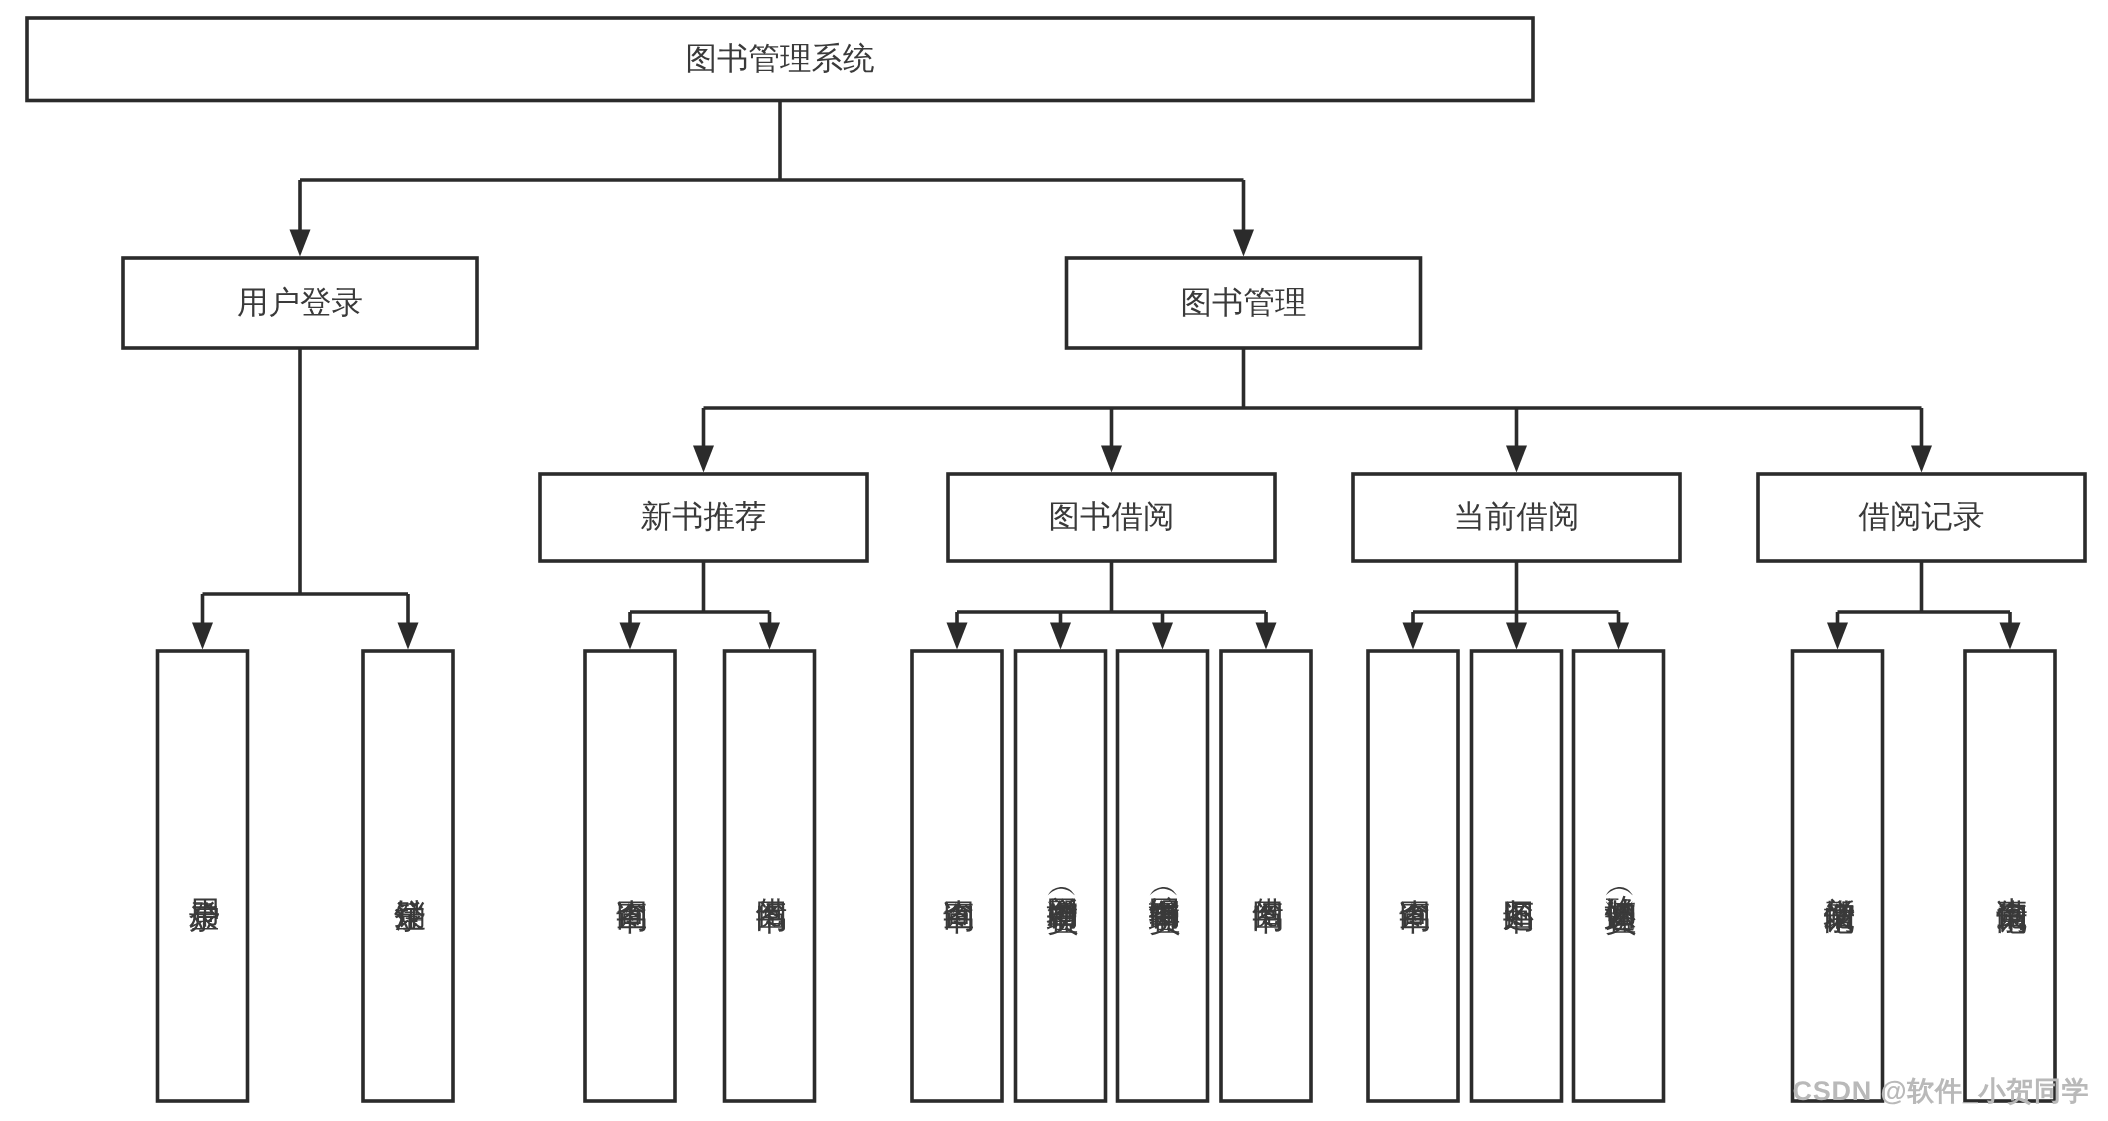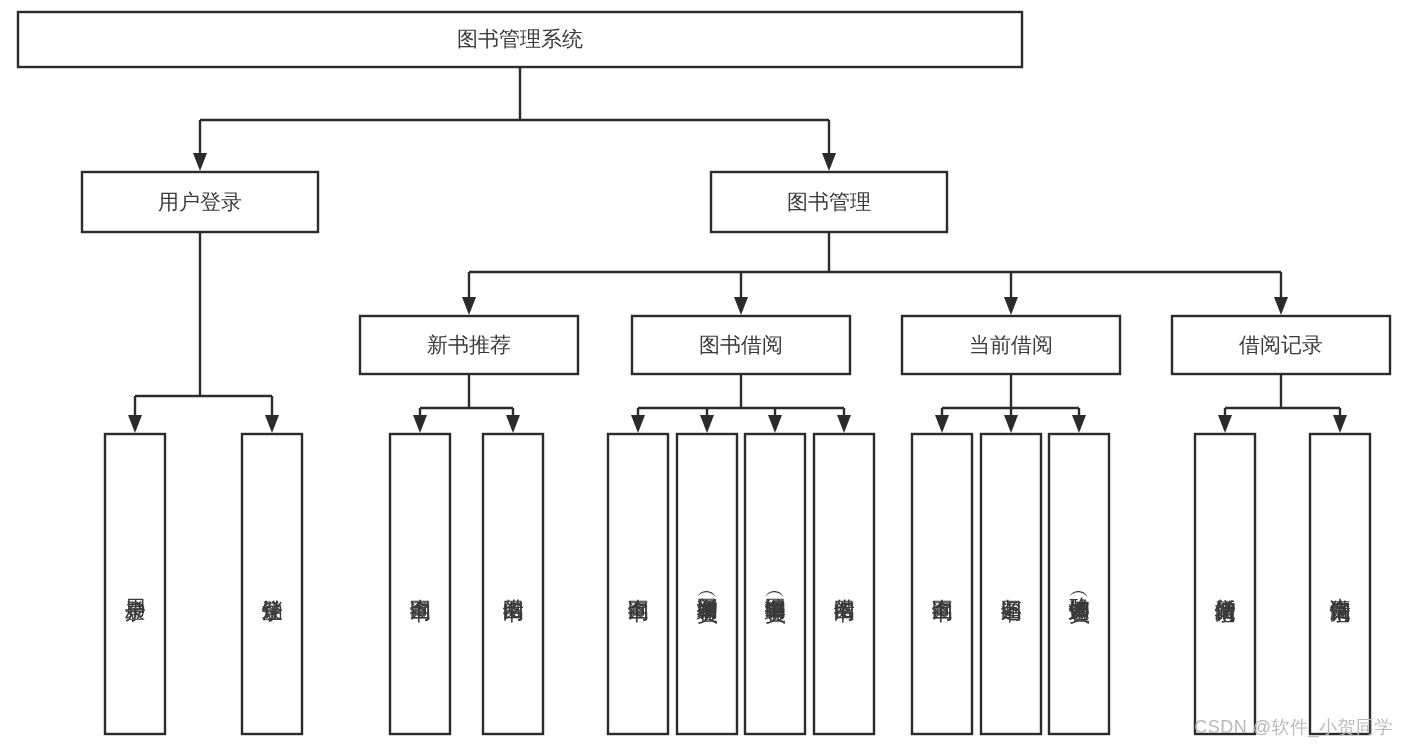--- a/index.html
+++ b/index.html
@@ -68,20 +68,21 @@
   }
   .watermark {
     position: absolute;
     right: 12px;
     bottom: 8px;
     font-family: "Liberation Sans", "DejaVu Sans", sans-serif;
     font-size: 18px;
     color: #b9b9b9;
     letter-spacing: 0.5px;
     user-select: none;
+    font-weight: bold;
   }
 </style>
 </head>
 <body>
 
 <div id="diagram-root">
   <svg class="diagram" id="diagram-svg" viewBox="0 0 1405 747" xmlns="http://www.w3.org/2000/svg">
       <g>
         <rect x="18" y="12" width="1004" height="55" class="node-rect"></rect>
         <text x="520" y="40.5" class="node-label-h">图书管理系统</text>

